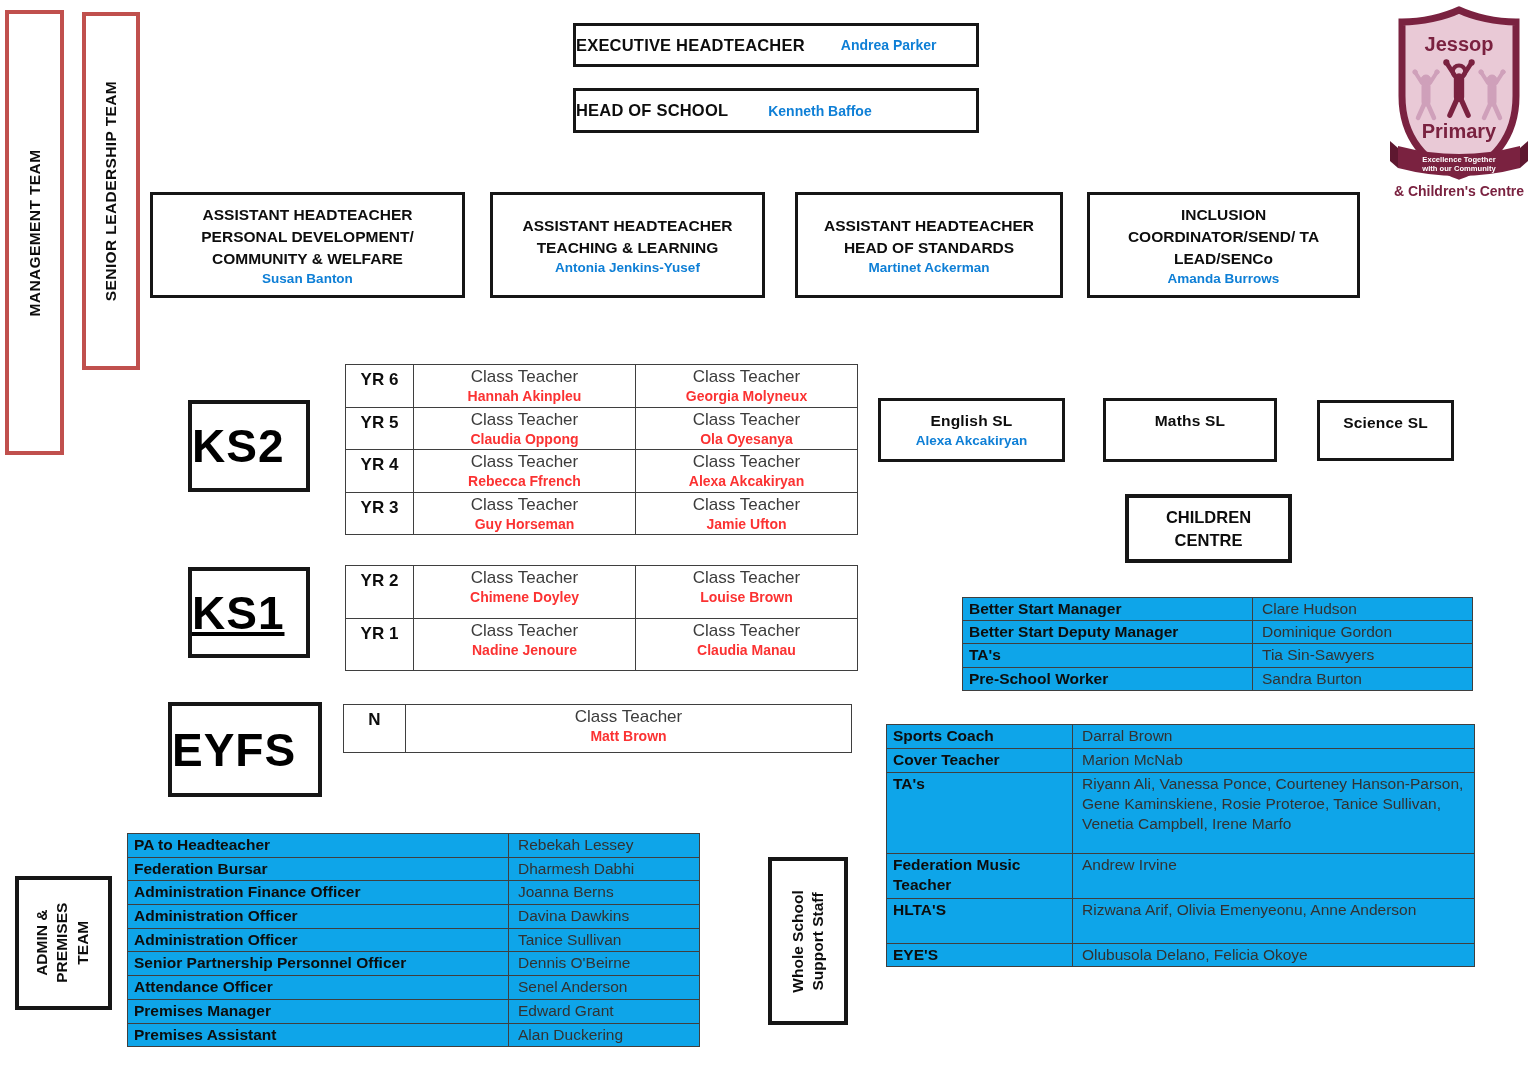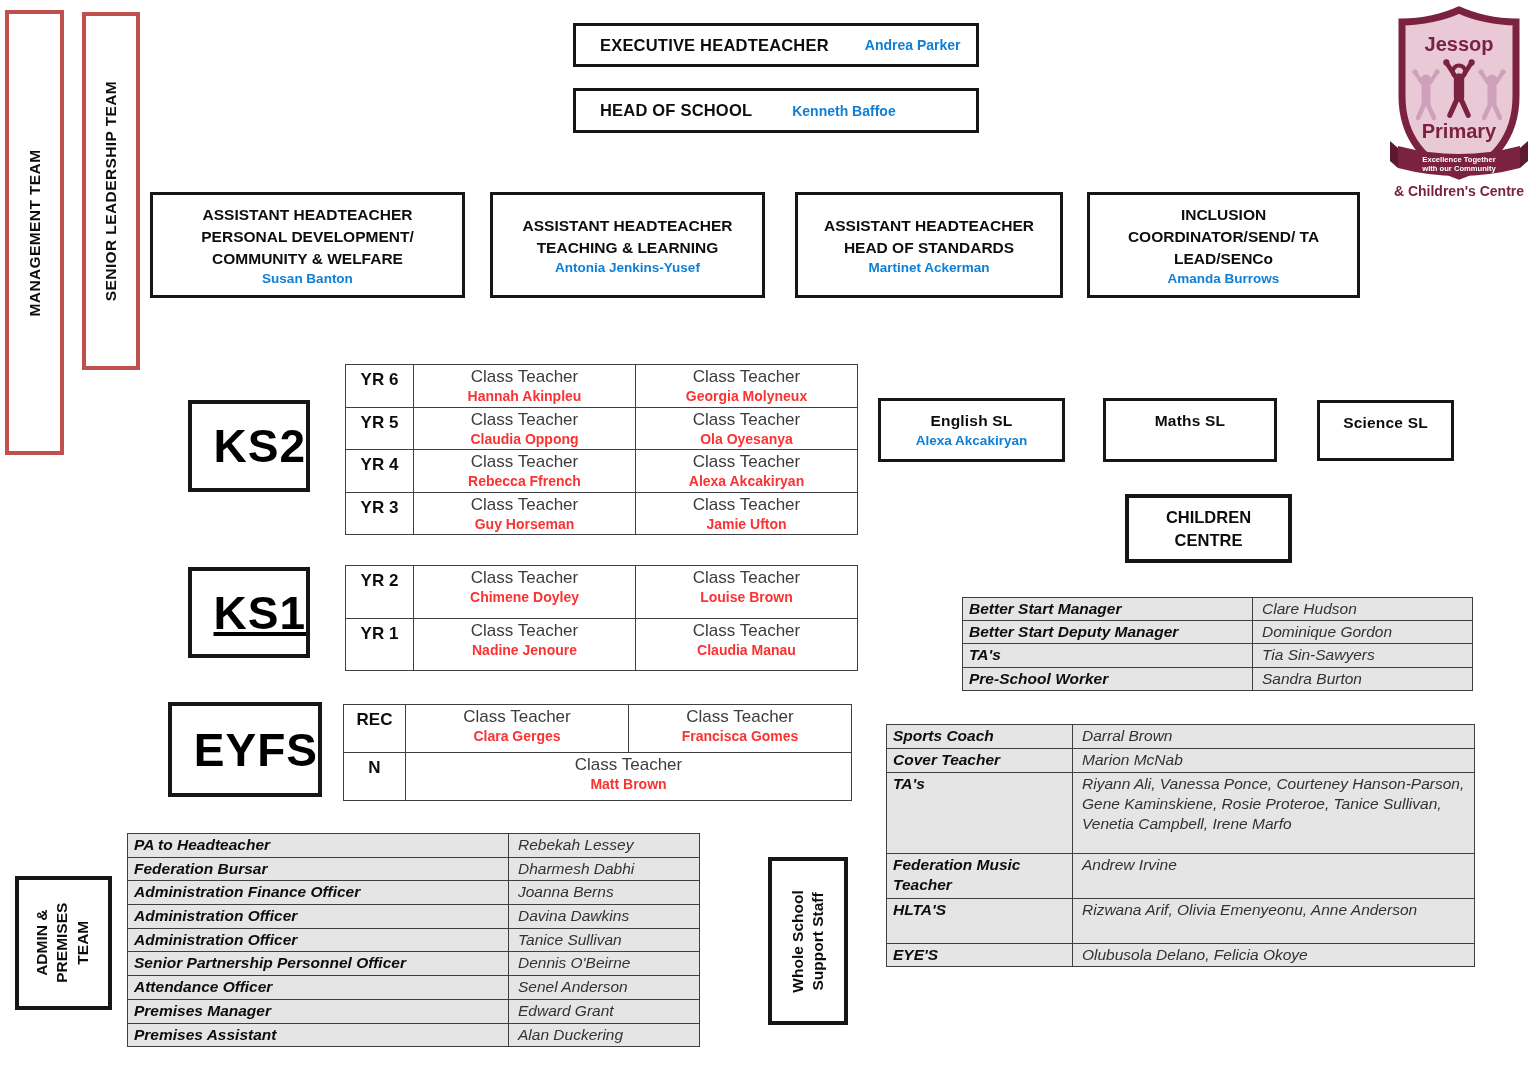--- a/index.html
+++ b/index.html
@@ -7,50 +7,50 @@
         font-family:"Liberation Sans", sans-serif;overflow:hidden;}
 
   
   .redbox{position:absolute;border:4px solid #c0504d;background:#fff;
           display:flex;align-items:center;justify-content:center;box-sizing:border-box;}
   .vrot{transform:rotate(-90deg);white-space:nowrap;font-weight:700;font-size:15.5px;
         color:#0d0d0d;letter-spacing:.4px;}
 
   
   .bbox{position:absolute;border:3px solid #161616;background:#fff;box-sizing:border-box;}
-  .hrow{display:flex;align-items:center;padding-left:24px;gap:36px;}
+  .hrow{display:flex;align-items:center;gap:36px;}
   .btitle{font-weight:700;font-size:16.5px;color:#0d0d0d;letter-spacing:.2px;}
   .bname{color:#0e7fd6;font-weight:700;font-size:14px;}
 
   .aht{display:flex;flex-direction:column;align-items:center;justify-content:center;
        text-align:center;padding:4px 6px;}
   .tl{font-weight:700;font-size:15.5px;line-height:1.42;color:#0d0d0d;}
   .aht .bname{font-size:13.5px;margin-top:1px;}
 
-  .kslabel{display:flex;align-items:center;justify-content:flex-end;border-width:4px;}
+  .kslabel{display:flex;align-items:center;justify-content:flex-start;border-width:4px;}
   .kslabel span{font-weight:700;font-size:46px;letter-spacing:1px;color:#000;}
 
   
   .ktable{position:absolute;border-collapse:collapse;table-layout:fixed;background:#fff;}
   .ktable td{border:1.5px solid #3f3f3f;text-align:center;vertical-align:top;padding:2px 2px 0;}
   .ycell{font-weight:700;font-size:17px;color:#0d0d0d;padding-top:5px !important;}
   .role{font-size:17px;color:#3c3c3c;line-height:20px;}
   .rname{font-size:14px;font-weight:700;color:#fb3232;line-height:18px;}
 
   
   .slbox{display:flex;flex-direction:column;align-items:center;justify-content:center;text-align:center;}
   .slbox .btitle{font-size:15.5px;}
   .slbox .bname{font-size:13.5px;margin-top:3px;}
   .slbox.noname{justify-content:flex-start;padding-top:11px;}
   .ccbox{display:flex;flex-direction:column;align-items:center;justify-content:center;
          border-width:4px;text-align:center;}
   .ccbox .tl{font-size:16.5px;line-height:1.35;}
 
   
-  .stable{position:absolute;border-collapse:collapse;table-layout:fixed;background:#e5e5e5;font-style:italic;}
+  .stable{position:absolute;border-collapse:collapse;table-layout:fixed;background:#0ea5e9;}
   .stable td{border:1.5px solid #3f3f3f;vertical-align:top;font-size:15.5px;
              line-height:20px;padding:1px 6px;color:#323232;}
   .srole{font-weight:700;color:#0d0d0d !important;}
   .sname{padding-left:9px !important;}
 
   
   .vbox{position:absolute;border:4px solid #161616;background:#fff;display:flex;
         align-items:center;justify-content:center;box-sizing:border-box;}
   .vblock{transform:rotate(-90deg);text-align:center;font-weight:700;font-size:15.5px;
           line-height:1.32;color:#0d0d0d;white-space:nowrap;}
@@ -277,31 +277,20 @@
   <div class="bbox kslabel" style="left:168px;top:702px;width:154px;height:95px;">
     <span>EYFS</span>
   </div>
   <table class="ktable" style="left:343px;top:704px;width:509px;">
     <colgroup>
         <col style="width:62px">
         <col style="width:223px">
         <col>
       </colgroup>
     <tbody>
-        <tr style="height:48px">
-      <td class="ycell">REC</td>
-      <td>
-            <div class="role">Class Teacher</div>
-            <div class="rname">Clara Gerges</div>
-          </td>
-      <td>
-            <div class="role">Class Teacher</div>
-            <div class="rname">Francisca Gomes</div>
-          </td>
-    </tr>
     <tr style="height:48px">
       <td class="ycell">N</td>
       <td colspan="2">
             <div class="role">Class Teacher</div>
             <div class="rname">Matt Brown</div>
           </td>
     </tr>
   </tbody>
     </table>
 

